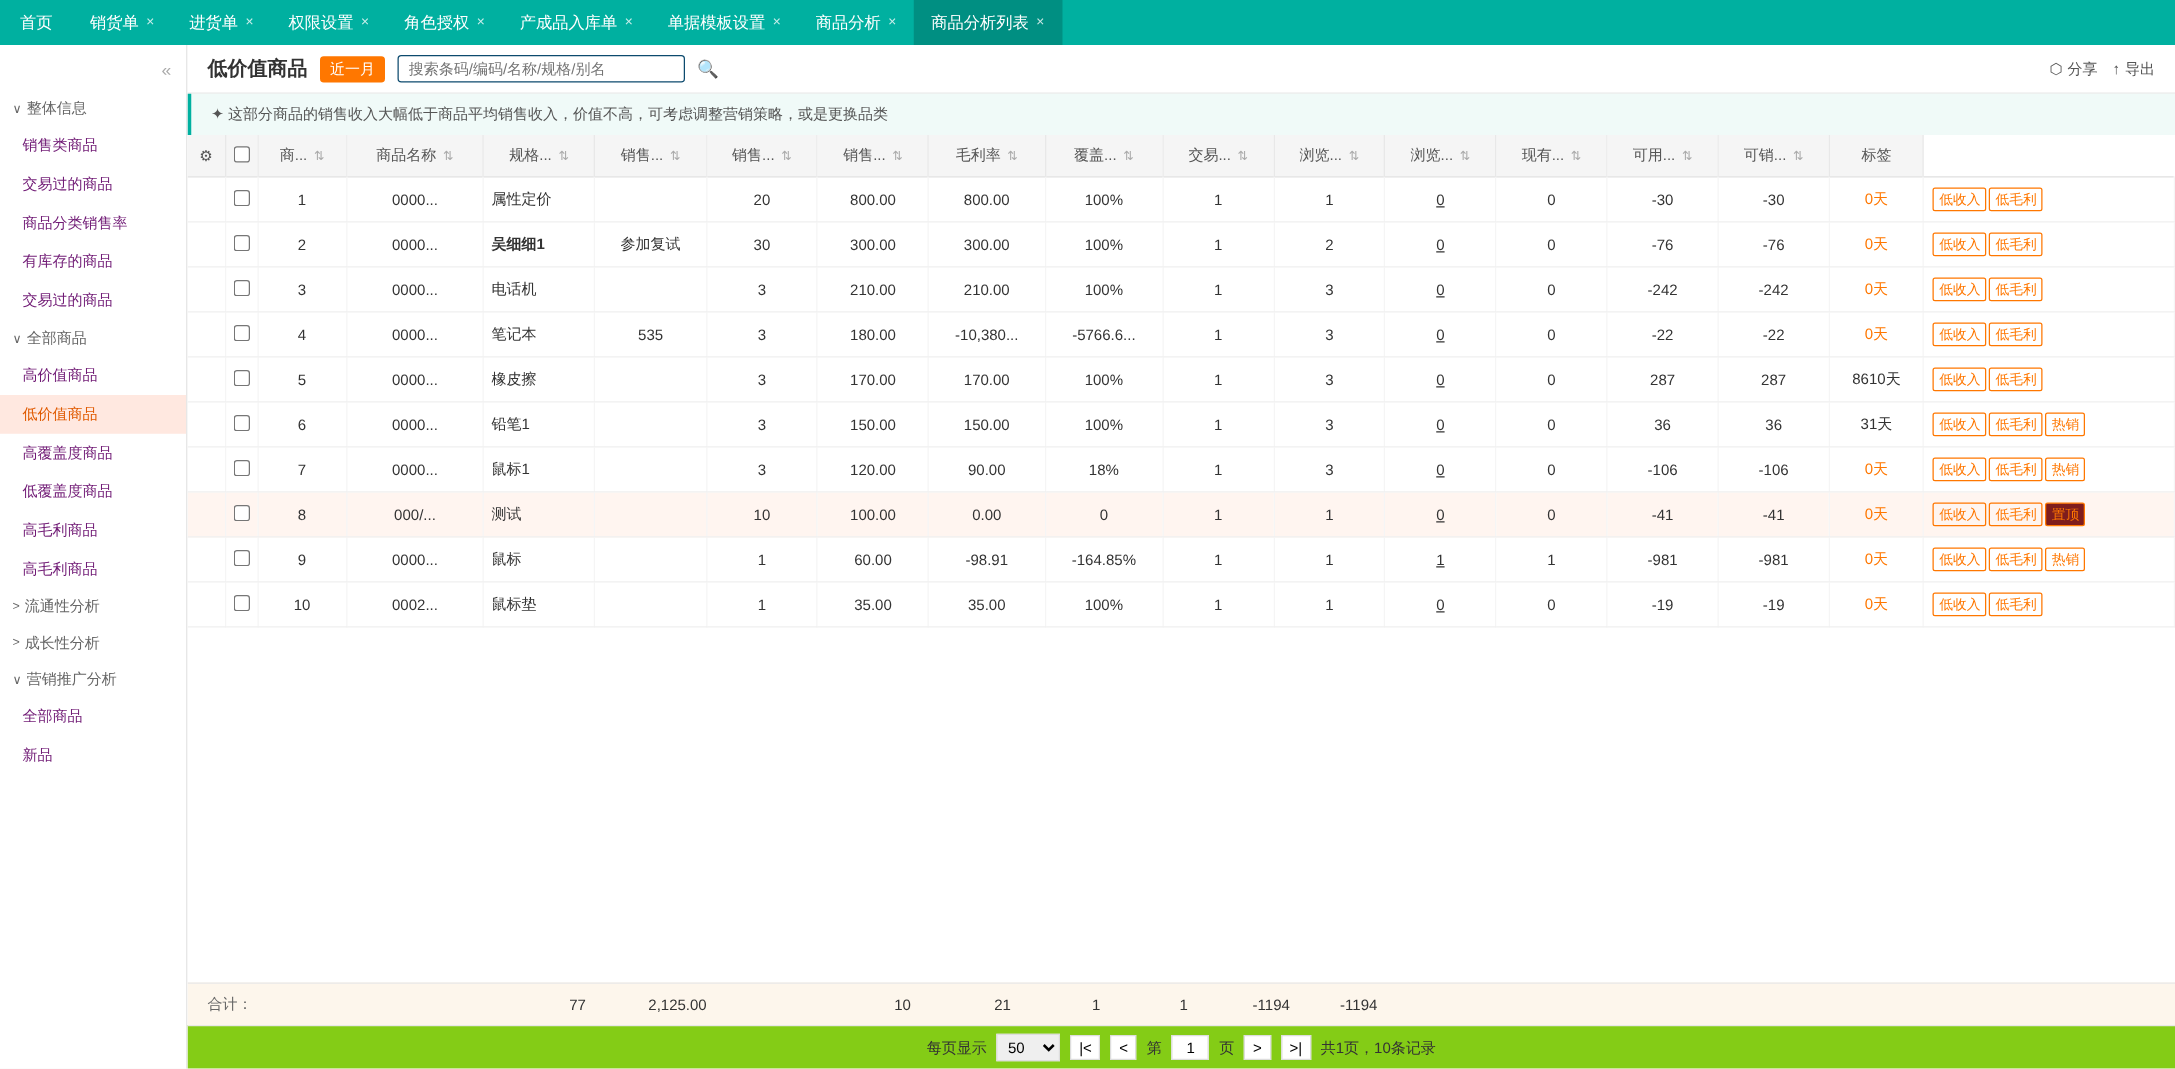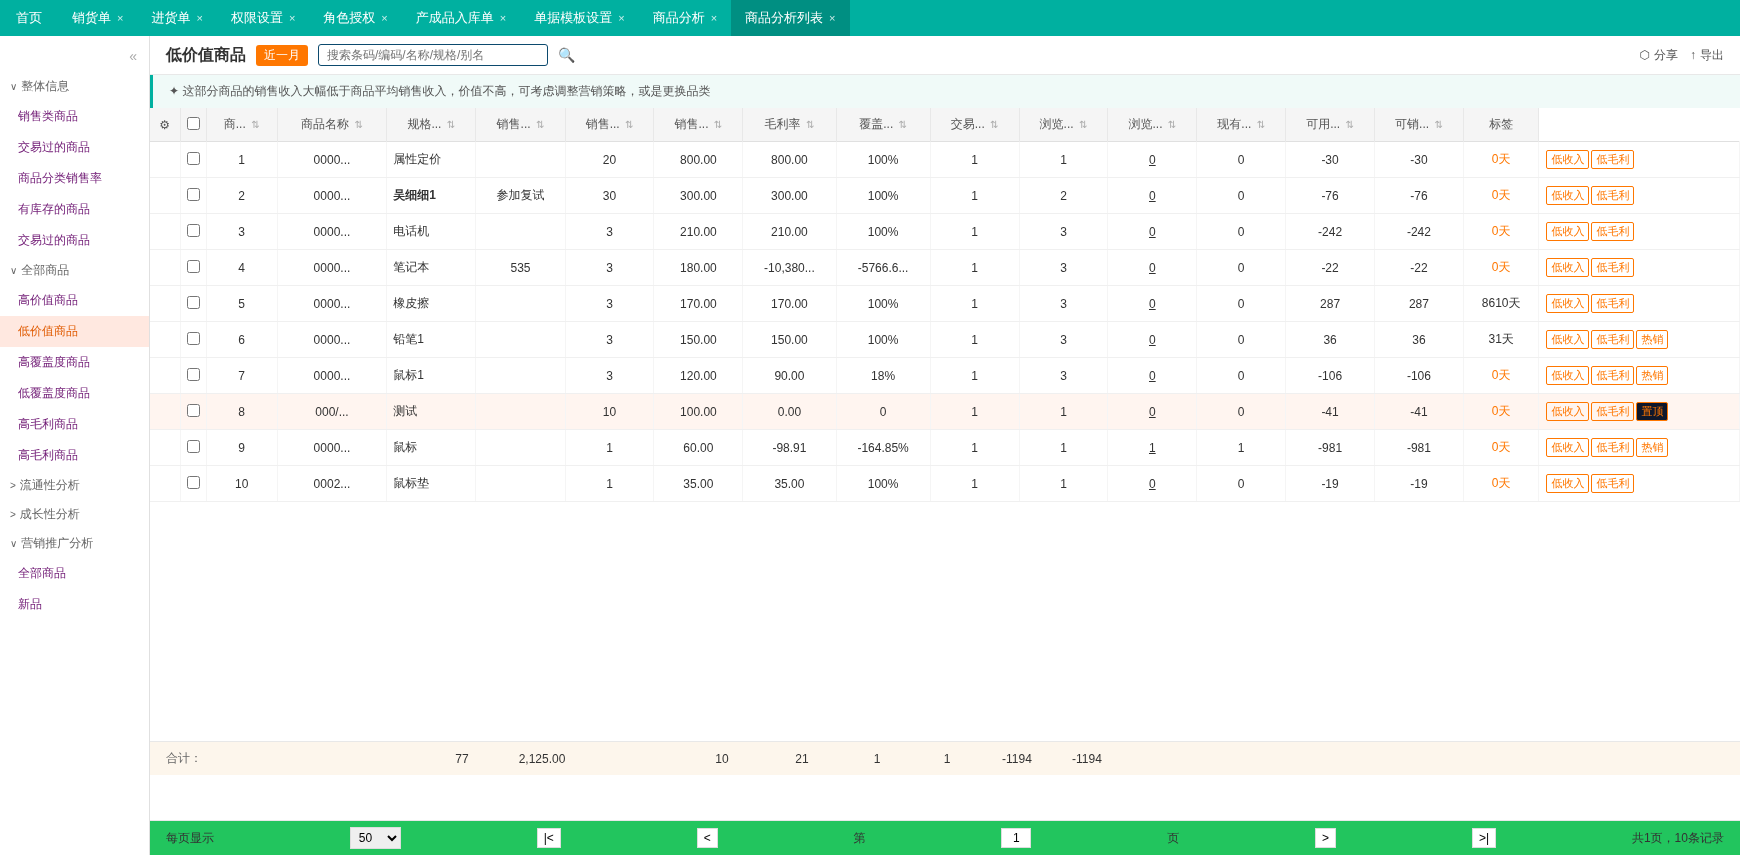--- a/index.html
+++ b/index.html
@@ -178,21 +178,21 @@
       display: inline-block;
       border: 1px solid;
       border-radius: 2px;
       padding: 1px 4px;
       font-size: 11px;
       margin: 1px;
     }
     .tag-low-income { color: #ff7700; border-color: #ff7700; }
     .tag-low-profit { color: #ff7700; border-color: #ff7700; }
     .tag-hot { color: #ff7700; border-color: #ff7700; }
-    .tag-recommend { color: #ff7700; border-color: #ff7700; background: #0f172a; }
+    .tag-recommend { color: #ff7700; border-color: #ff7700; background: #7f1d1d; }
     .underline-link { text-decoration: underline; cursor: pointer; }
     
     
     .footer-summary {
       background: #fdf6ec;
       border-top: 1px solid #e8e8e8;
       padding: 8px 16px;
       display: flex;
       align-items: center;
       font-size: 12px;
@@ -205,30 +205,29 @@
       flex: 1;
     }
     .footer-val {
       text-align: center;
       min-width: 60px;
       padding: 0 10px;
     }
 
     
     .pagination-bar {
-      background: #22c55e;
+      background: #84cc16;
       border-top: 1px solid #e8e8e8;
       padding: 6px 16px;
       display: flex;
       align-items: center;
-      justify-content: space-between;
+      justify-content: center;
       gap: 8px;
       font-size: 12px;
       flex-shrink: 0;
-      margin-top: 45px;
     }
     .pagination-bar select {
       border: 1px solid #ddd;
       padding: 2px 4px;
       font-size: 12px;
     }
     .page-btn {
       cursor: pointer;
       padding: 2px 6px;
       border: 1px solid #ddd;

